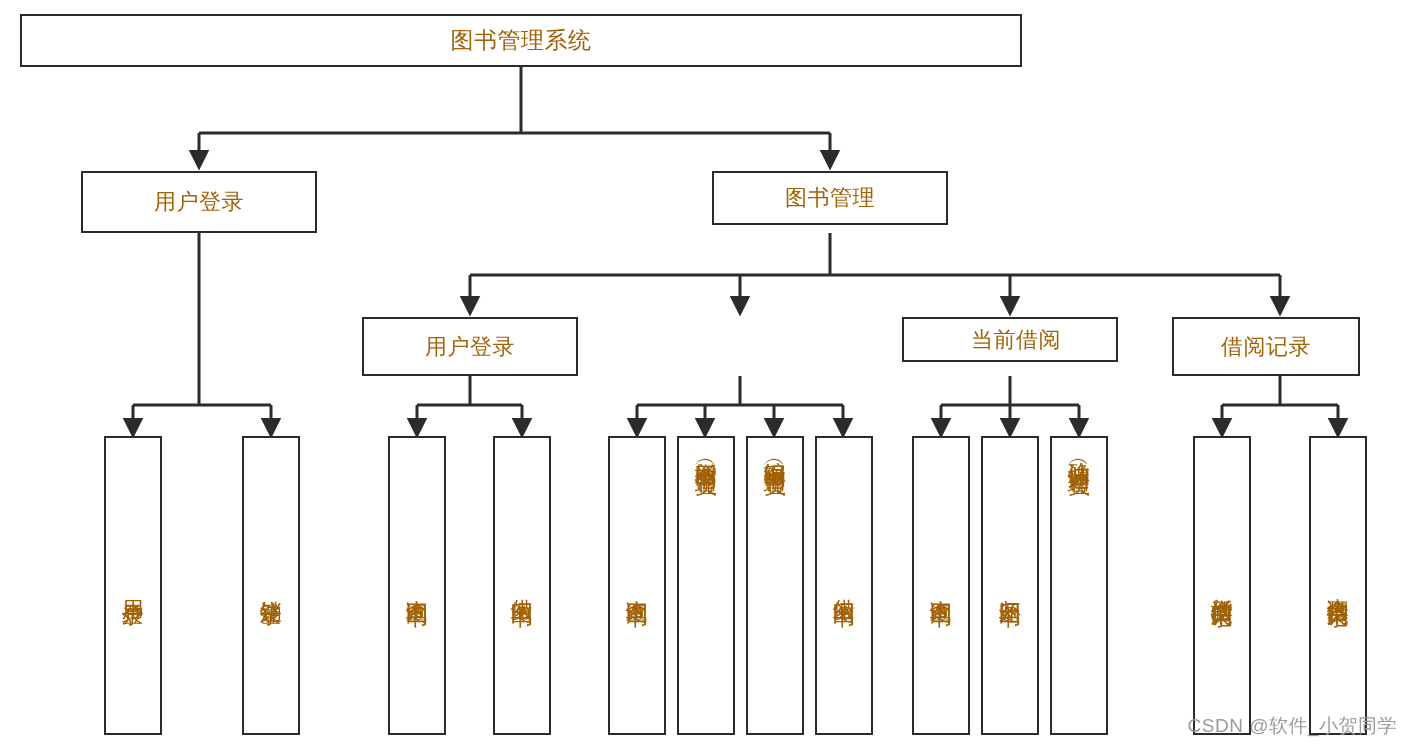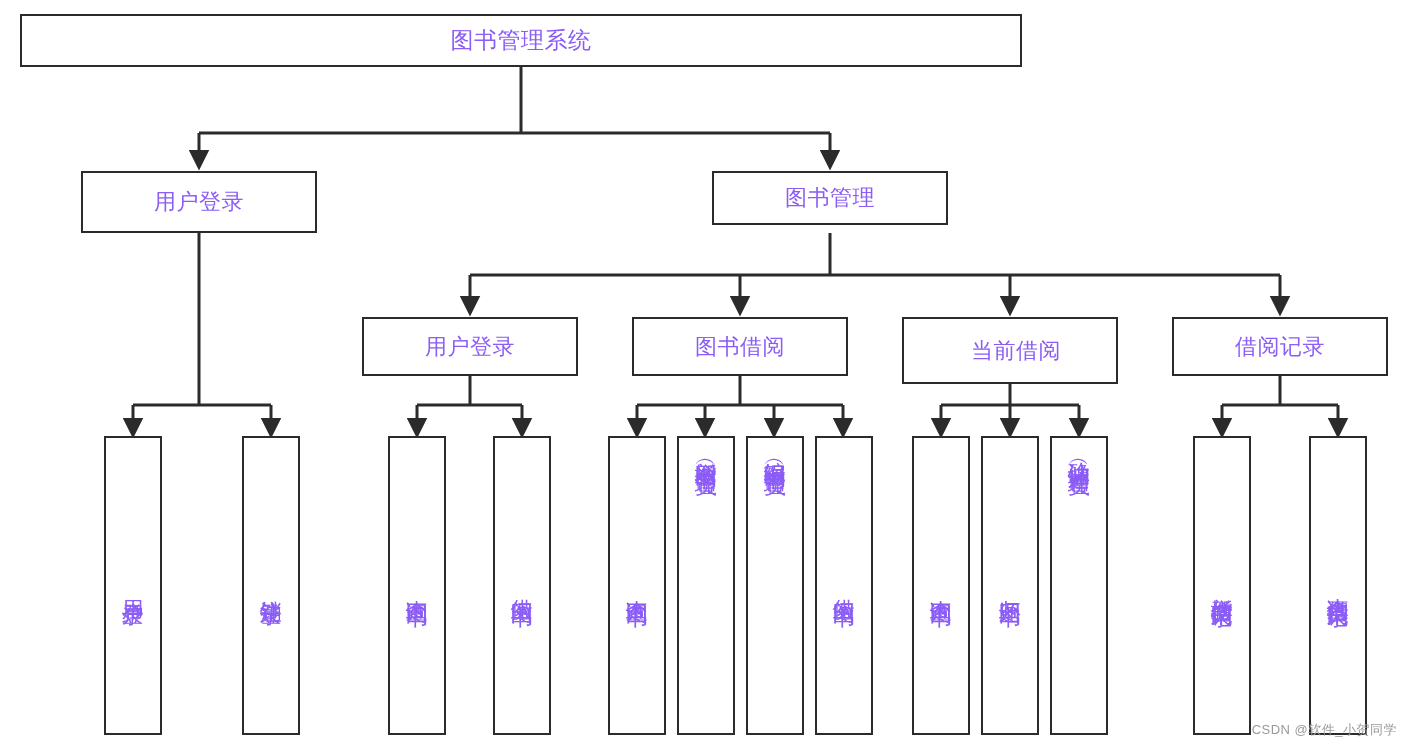--- a/index.html
+++ b/index.html
@@ -26,21 +26,21 @@
     pointer-events: none;
   }
   .node {
     position: absolute;
     box-sizing: border-box;
     border: 2px solid #2b2b2b;
     background: #ffffff;
     display: flex;
     align-items: center;
     justify-content: center;
-    color: #8b5cf6;
+    color: #a16207;
   }
   .node .label {
     font-size: 22px;
     line-height: 1.15;
     letter-spacing: 0.5px;
     white-space: nowrap;
   }
   .node.root .label { font-size: 23px; }
   .node.lvl2 .label { font-size: 22px; }
   .node.lvl3 .label { font-size: 22px; }
@@ -58,21 +58,21 @@
     white-space: nowrap;
   }
   .node.leaf.center-v {
     align-items: center;
     padding-top: 0;
   }
   .watermark {
     position: absolute;
     right: 8px;
     bottom: 8px;
-    font-size: 13px;
+    font-size: 19px;
     color: #9a9a9a;
     letter-spacing: 0.5px;
     white-space: nowrap;
   }
 </style>
 </head>
 <body>
 
 <div id="canvas">
 
@@ -135,27 +135,24 @@
   <div class="node lvl2" style="left:81px; top:171px; width:236px; height:62px;">
     <span class="label">用户登录</span>
   </div>
   <div class="node lvl2" style="left:712px; top:171px; width:236px; height:54px;">
     <span class="label">图书管理</span>
   </div>
 
   <div class="node lvl3" style="left:362px; top:317px; width:216px; height:59px;">
     <span class="label">用户登录</span>
   </div>
-  <div class="node lvl3" style="left:632px; top:317px; width:216px; height:59px;">
-    <span class="label">图书借阅</span>
-  </div>
-  <div class="node lvl3" style="left:902px; top:317px; width:216px; height:67px;padding-left:12px;">
+  <div class="node lvl3" style="left:902px; top:317px; width:216px; height:45px;padding-left:12px;">
     <span class="label">当前借阅</span>
   </div>
-  <div class="node lvl3" style="left:1172px; top:317px; width:216px; height:59px;align-items:center;">
+  <div class="node lvl3" style="left:1172px; top:317px; width:188px; height:59px;align-items:center;">
     <span class="label">借阅记录</span>
   </div>
 
   <div class="node leaf center-v" style="left:104px; top:436px; width:58px; height:299px;">
     <span class="label">用户登录</span>
   </div>
   <div class="node leaf center-v" style="left:242px; top:436px; width:58px; height:299px;">
     <span class="label">注销登录</span>
   </div>
 

